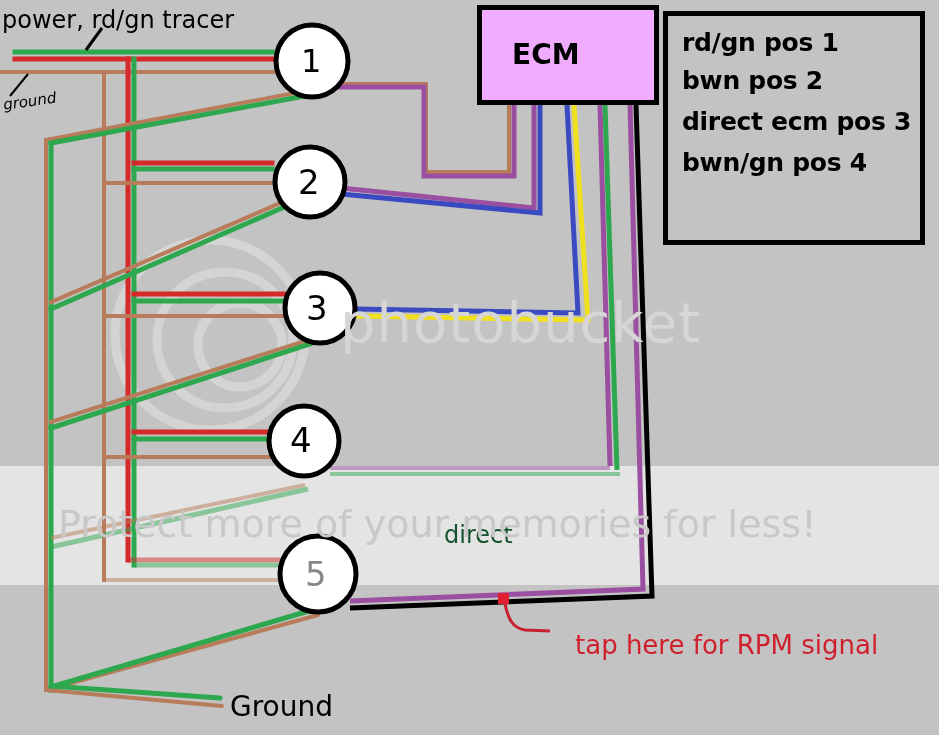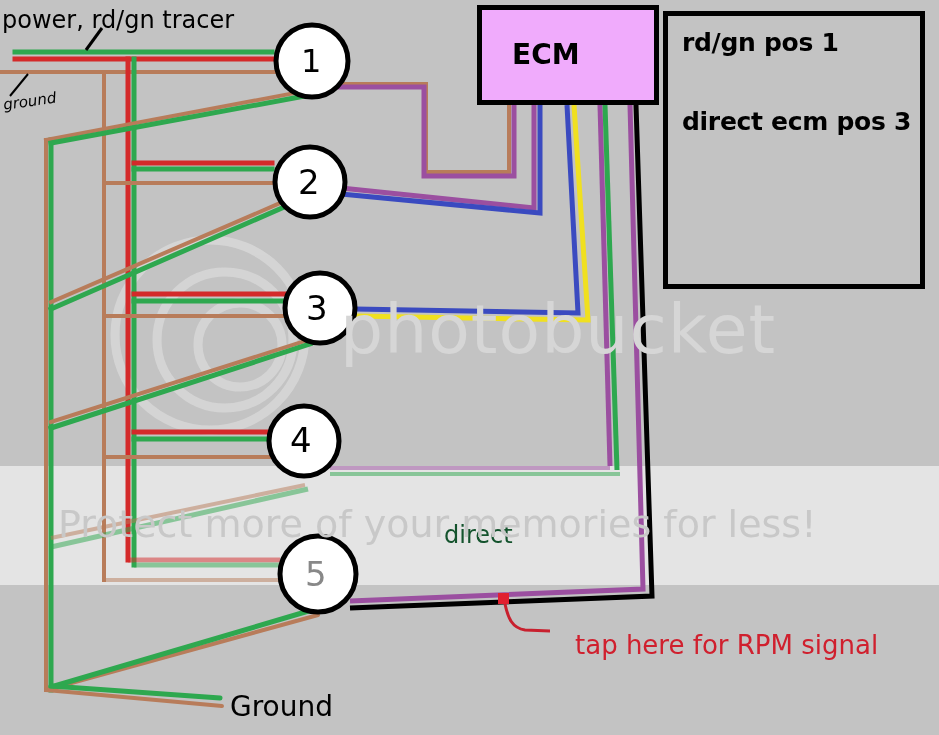--- a/index.html
+++ b/index.html
@@ -1,19 +1,19 @@
 <!DOCTYPE html>
 <html><head>
 <meta charset="utf-8">
 <style>
   html,body{margin:0;padding:0;}
   body{width:939px;height:735px;overflow:hidden;background:#c3c3c3;position:relative;font-family:"Liberation Sans",sans-serif;}
   #canvas{position:absolute;left:0;top:0;width:939px;height:735px;}
   .lbl{position:absolute;font-family:"DejaVu Sans",sans-serif;font-weight:normal;color:#000;white-space:nowrap;}
-  .legend{position:absolute;left:663px;top:11px;width:262px;height:278px;border:5px solid #000;box-sizing:border-box;padding-left:18px;}
+  .legend{position:absolute;left:663px;top:11px;width:262px;height:234px;border:5px solid #000;box-sizing:border-box;padding-left:18px;}
   .legend-line{position:absolute;left:14px;font-family:"DejaVu Sans",sans-serif;font-weight:bold;font-size:25px;color:#000;white-space:nowrap;letter-spacing:-0.3px;}
   .ecm{position:absolute;left:477px;top:5px;width:182px;height:100px;background:#f0abfc;border:5px solid #000;box-sizing:border-box;}
   .ecm-label{position:absolute;left:30px;top:28px;font-family:"DejaVu Sans",sans-serif;font-weight:bold;font-size:28px;}
   .wm{position:absolute;font-family:"DejaVu Sans",sans-serif;white-space:nowrap;pointer-events:none;}
 </style>
 </head>
 <body>
 
 <svg id="canvas" viewBox="0 0 939 735" xmlns="http://www.w3.org/2000/svg">
 
@@ -124,23 +124,25 @@
 <div class="lbl" style="left:306px;top:288px;font-size:34px;font-weight:normal;">3</div>
 <div class="lbl" style="left:290px;top:420px;font-size:34px;font-weight:normal;">4</div>
 <div class="lbl" style="left:305px;top:554px;font-size:34px;font-weight:normal;color:#888;">5</div>
 
 <div class="ecm">
   <div class="ecm-label">ECM</div>
 </div>
 
 <div class="legend">
   <div class="legend-line" style="top:12px;">rd/gn pos 1</div>
+  <div class="legend-line" style="top:50px;">bwn pos 2</div>
   <div class="legend-line" style="top:91px;">direct ecm pos 3</div>
+  <div class="legend-line" style="top:132px;">bwn/gn pos 4</div>
 </div>
 
 <div class="lbl" style="left:2px;top:6px;font-size:24px;">power, rd/gn tracer</div>
 <div class="lbl" style="left:2px;top:96px;font-size:15px;font-weight:normal;font-style:italic;transform:rotate(-8deg);transform-origin:left top;">ground</div>
 <div class="lbl" style="left:444px;top:521px;font-size:24px;color:#14532d;">direct</div>
 <div class="lbl" style="left:230px;top:690px;font-size:28px;">Ground</div>
 <div class="lbl" style="left:566px;top:630px;font-size:26px;color:#d0202e;margin-left:9px;">tap here for RPM signal</div>
 
-<div class="wm" style="left:340px;top:290px;font-size:68px;color:#d6d6d6;letter-spacing:1px;">photobucket</div>
+<div class="wm" style="left:340px;top:290px;font-size:56px;color:#d6d6d6;letter-spacing:1px;">photobucket</div>
 <div class="wm" style="left:58px;top:502px;font-size:38px;color:#c8c8c8;text-align:right;">Protect more of your memories for less!</div>
 
 </body></html>

